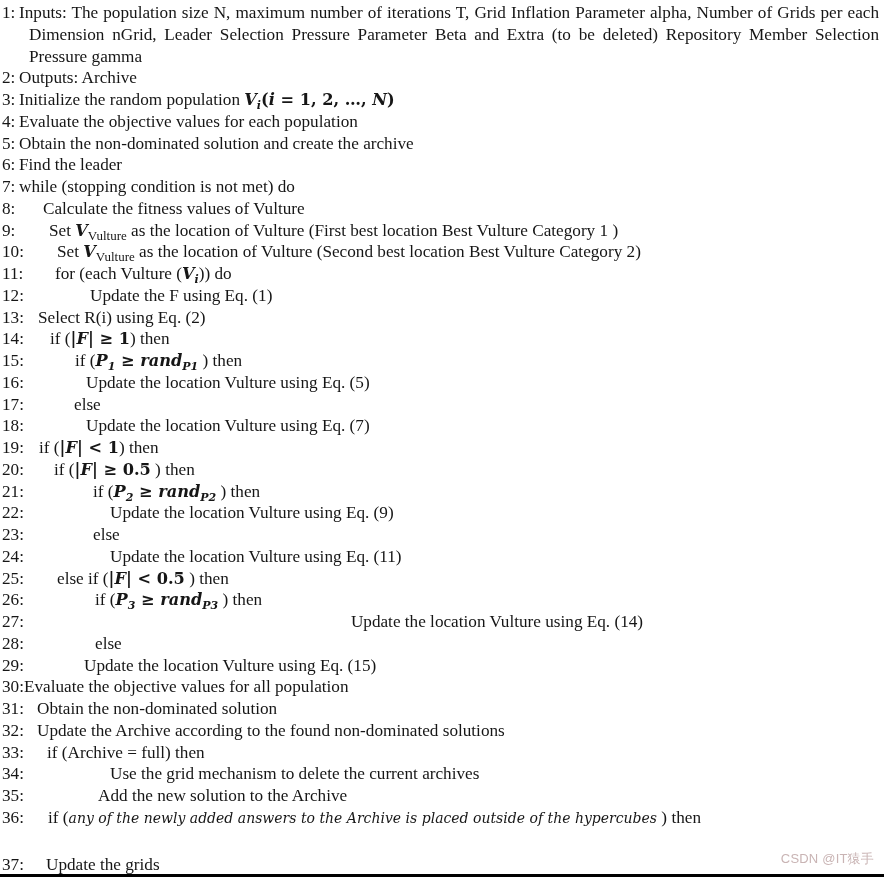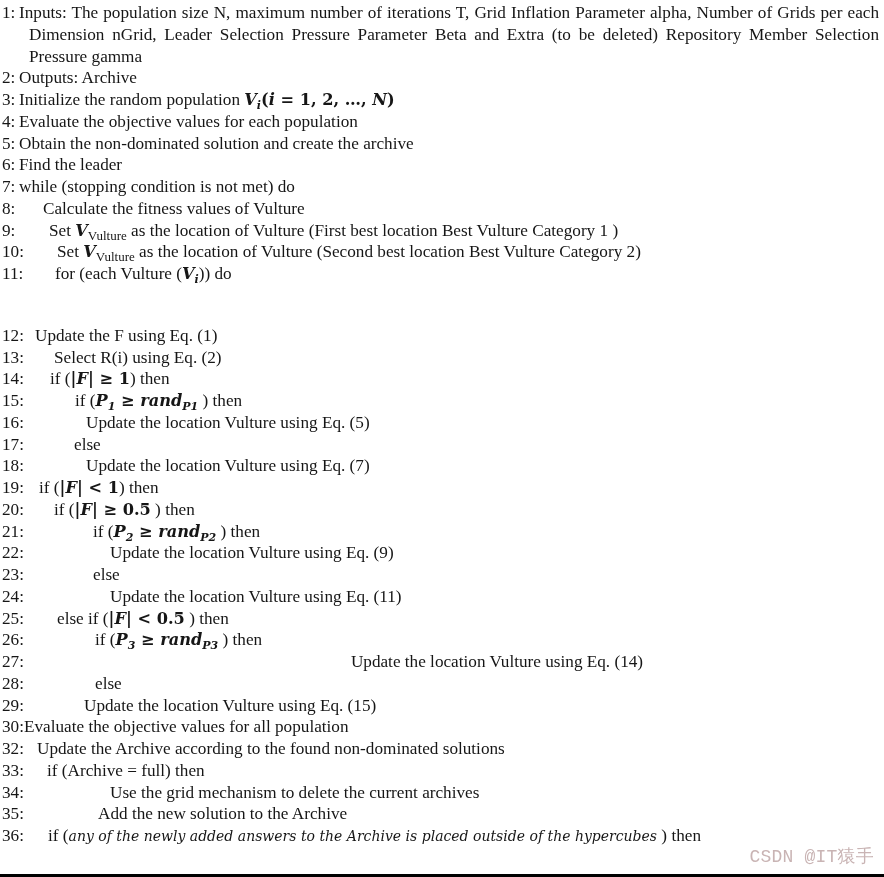--- a/index.html
+++ b/index.html
@@ -66,22 +66,22 @@
   sub.seg-msub {
     font-family: "DejaVu Serif", serif;
     font-weight: bold;
     font-style: italic;
     font-size: 11px;
   }
   .watermark {
     position: absolute;
     right: 10px;
     bottom: 6px;
-    font-family: Liberation Mono, monospace;
-    font-size: 18px;
+    font-family: Liberation Sans, sans-serif;
+    font-size: 13px;
     letter-spacing: 0.2px;
   }
 </style>
 </head>
 <body>
 
 <div class="page">
   <div id="algorithm">
       <div class="algo-line wrap">
         <span class="num">1:</span>
@@ -122,25 +122,25 @@
       <div class="algo-line">
         <span class="num">10:</span>
         <span class="content" style="padding-left: 57px;"><span class="seg-p">Set </span><span class="seg-m">V</span><sub class="seg-sub">Vulture</sub><span class="seg-p"> as the location of Vulture (Second best location Best Vulture Category 2)</span></span>
       </div>
       <div class="algo-line">
         <span class="num">11:</span>
         <span class="content" style="padding-left: 55px;"><span class="seg-p">for (each Vulture (</span><span class="seg-m">V</span><sub class="seg-msub">i</sub><span class="seg-p">)) do</span></span>
       </div>
       <div class="algo-line">
         <span class="num">12:</span>
-        <span class="content" style="padding-left: 35px; margin-top: 40px;"><span class="seg-p">Update the F using Eq. (1)</span></span>
+        <span class="content" style="padding-left: 90px;"><span class="seg-p">Update the F using Eq. (1)</span></span>
       </div>
       <div class="algo-line">
         <span class="num">13:</span>
-        <span class="content" style="padding-left: 54px;"><span class="seg-p">Select R(i) using Eq. (2)</span></span>
+        <span class="content" style="padding-left: 38px;"><span class="seg-p">Select R(i) using Eq. (2)</span></span>
       </div>
       <div class="algo-line">
         <span class="num">14:</span>
         <span class="content" style="padding-left: 50px;"><span class="seg-p">if (</span><span class="seg-mn">|</span><span class="seg-m">F</span><span class="seg-mn">| ≥ 1</span><span class="seg-p">) then</span></span>
       </div>
       <div class="algo-line">
         <span class="num">15:</span>
         <span class="content" style="padding-left: 75px;"><span class="seg-p">if (</span><span class="seg-m">P</span><sub class="seg-msub">1</sub><span class="seg-mn"> ≥ </span><span class="seg-m">rand</span><sub class="seg-msub">P1</sub><span class="seg-p"> ) then</span></span>
       </div>
       <div class="algo-line">
@@ -195,20 +195,24 @@
         <span class="num">28:</span>
         <span class="content" style="padding-left: 95px;"><span class="seg-p">else</span></span>
       </div>
       <div class="algo-line">
         <span class="num">29:</span>
         <span class="content" style="padding-left: 84px;"><span class="seg-p">Update the location Vulture using Eq. (15)</span></span>
       </div>
       <div class="algo-line">
         <span class="num">30:</span>
         <span class="content" style="padding-left: 24px;"><span class="seg-p">Evaluate the objective values for all population</span></span>
+      </div>
+      <div class="algo-line">
+        <span class="num">31:</span>
+        <span class="content" style="padding-left: 37px;"><span class="seg-p">Obtain the non-dominated solution</span></span>
       </div>
       <div class="algo-line">
         <span class="num">32:</span>
         <span class="content" style="padding-left: 37px;"><span class="seg-p">Update the Archive according to the found non-dominated solutions</span></span>
       </div>
       <div class="algo-line">
         <span class="num">33:</span>
         <span class="content" style="padding-left: 47px;"><span class="seg-p">if (Archive = full) then</span></span>
       </div>
       <div class="algo-line">

